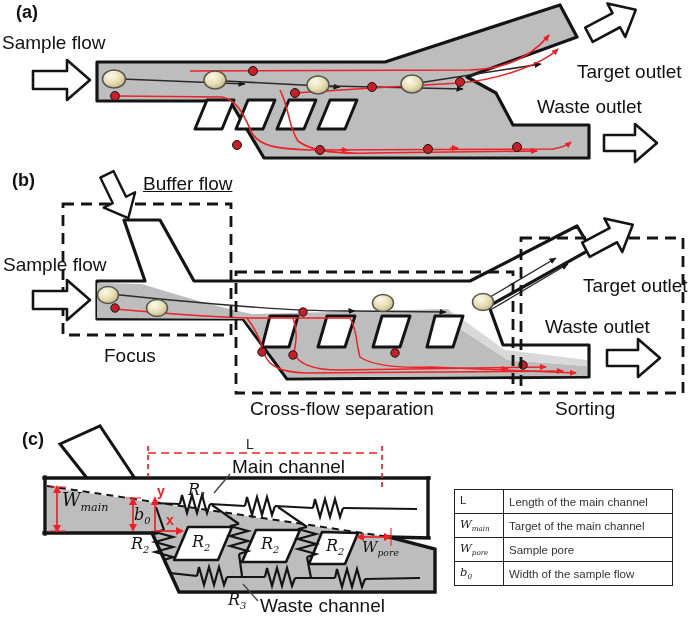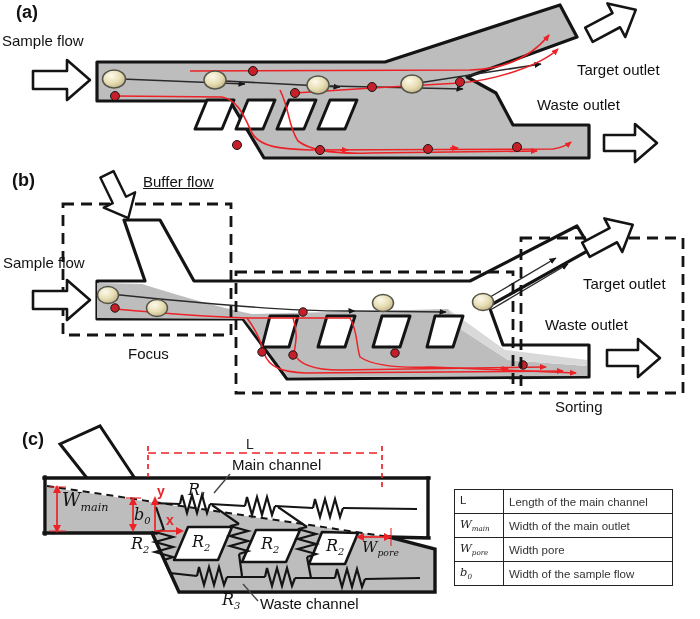--- a/index.html
+++ b/index.html
@@ -1,20 +1,20 @@
 <!DOCTYPE html>
 <html><head>
 <meta charset="utf-8">
 <style>
   html,body{margin:0;padding:0;background:#fff;}
   #fig{position:relative;width:700px;height:619px;background:#fff;overflow:hidden;
        font-family:"Liberation Sans",sans-serif;}
   #fig svg{position:absolute;left:0;top:0;}
   .lbl{position:absolute;white-space:nowrap;color:#111;line-height:1.05;}
-  .s19{font-size:15px;}
+  .s19{font-size:19px;}
   .tag{font-size:18px;font-weight:bold;}
   .math{font-family:"DejaVu Serif",serif;font-style:italic;}
   .math sub{font-size:0.62em;font-style:italic;}
   .red{color:#e8232a;font-weight:bold;font-size:14px;}
   .dimL{font-size:14px;color:#222;}
   table.params{position:absolute;left:454px;top:489px;border-collapse:collapse;
       font-size:11.5px;color:#222;}
   table.params td{border:1.3px solid #222;height:23px;padding:0 5px;vertical-align:middle;}
   table.params td.sym{width:38px;}
   table.params td.desc{width:158px;color:#333;margin-left:20px;}
@@ -199,55 +199,56 @@
 </svg>
 
 <div class="lbl tag" style="left:16px;top:3px;">(a)</div>
 <div class="lbl s19" style="left:2px;top:33px;">Sample flow</div>
 <div class="lbl s19" style="left:577px;top:62px;">Target outlet</div>
 <div class="lbl s19" style="left:537px;top:97px;">Waste outlet</div>
 
 <div class="lbl tag" style="left:12px;top:171px;">(b)</div>
 <div class="lbl s19" style="left:143px;top:174px;text-decoration:underline;">Buffer flow</div>
 <div class="lbl s19" style="left:3px;top:255px;">Sample flow</div>
-<div class="lbl s19" style="left:128px;top:346px;">Focus</div>
+<div class="lbl s19" style="left:104px;top:346px;">Focus</div>
+<div class="lbl s19" style="left:250px;top:399px;">Cross-flow separation</div>
 <div class="lbl s19" style="left:555px;top:399px;">Sorting</div>
 <div class="lbl s19" style="left:583px;top:276px;">Target outlet</div>
 <div class="lbl s19" style="left:545px;top:317px;">Waste outlet</div>
 
 <div class="lbl tag" style="left:22px;top:430px;">(c)</div>
 <div class="lbl dimL" style="left:246px;top:437px;">L</div>
 <div class="lbl s19" style="left:232px;top:457px;">Main channel</div>
 <div class="lbl s19" style="left:260px;top:596px;">Waste channel</div>
 <div class="lbl red" style="left:157px;top:484px;">y</div>
 <div class="lbl red" style="left:166px;top:513px;">x</div>
 
 <div class="lbl math" style="left:62px;top:491px;font-size:18px;"><span>W</span><sub>main</sub></div>
 <div class="lbl math" style="left:134px;top:507px;font-size:16px;"><span>b</span><sub>0</sub></div>
 <div class="lbl math" style="left:188px;top:482px;font-size:16px;"><span>R</span><sub>1</sub></div>
 <div class="lbl math" style="left:131px;top:536px;font-size:16px;"><span>R</span><sub>2</sub></div>
 <div class="lbl math" style="left:192px;top:534px;font-size:16px;"><span>R</span><sub>2</sub></div>
 <div class="lbl math" style="left:261px;top:536px;font-size:16px;"><span>R</span><sub>2</sub></div>
 <div class="lbl math" style="left:326px;top:538px;font-size:16px;"><span>R</span><sub>2</sub></div>
-<div class="lbl math" style="left:222px;top:592px;font-size:16px;"><span>R</span><sub>3</sub></div>
+<div class="lbl math" style="left:228px;top:592px;font-size:16px;"><span>R</span><sub>3</sub></div>
 <div class="lbl math" style="left:362px;top:540px;font-size:15px;"><span>W</span><sub>pore</sub></div>
 
 <table class="params">
   <tbody>
         <tr>
     <td class="sym symplain"><span>L</span><sub></sub></td>
     <td class="desc">Length of the main channel</td>
   </tr>
   <tr>
     <td class="sym math"><span>W</span><sub>main</sub></td>
-    <td class="desc">Width of the main outlet</td>
+    <td class="desc">Target of the main channel</td>
   </tr>
   <tr>
     <td class="sym math"><span>W</span><sub>pore</sub></td>
-    <td class="desc">Width pore</td>
+    <td class="desc">Sample pore</td>
   </tr>
   <tr>
     <td class="sym math"><span>b</span><sub>0</sub></td>
     <td class="desc">Width of the sample flow</td>
   </tr>
 </tbody>
     </table>
 
 </div>
 

